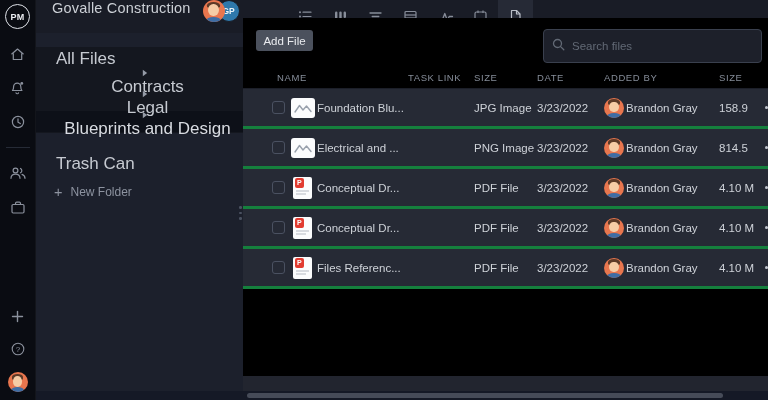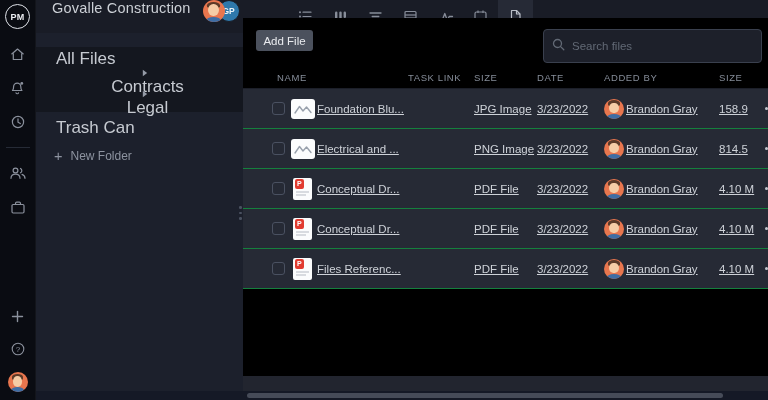--- a/index.html
+++ b/index.html
@@ -39,21 +39,21 @@
   .view-tab.active { background:#262a36; color:#b9bec8; }
 
   
   .folder-panel { position:absolute; left:36px; top:33px; width:207px; height:358px; background:#1c202c; }
   .folder-tree { margin-top:14px; background:#14171f; padding:1px 0; }
   .folder-item { height:21px; display:flex; align-items:center; padding-left:20px;
                  font-size:17px; color:#c6cad1; cursor:pointer; white-space:nowrap; }
   .folder-item.has-caret { padding-left:16px;flex-direction:column; }
   .folder-item .caret { width:11px; display:flex; align-items:center; }
   .folder-item.selected { background:#0d1018; color:#d8dbe1; }
-  .trash { margin-top:5px; }
+  .trash { margin-top:20px; }
   .new-folder { margin-top:11px; color:#8d93a0; display:flex; align-items:center; padding-left:18px;
                 font-size:12px; cursor:pointer; }
   .new-folder .plus { font-size:14.5px; margin-right:8px; line-height:1; }
 
   
   .resize-dots { position:absolute; left:239px; top:206px; display:flex; flex-direction:column; gap:3px;
                  z-index:7; cursor:col-resize; }
   .resize-dots i { width:2.5px; height:2.5px; border-radius:50%; background:#4a5160; }
 
   
@@ -67,21 +67,21 @@
                       margin-left:7px; width:100%; font-family:inherit; }
   .search-box input::placeholder { color:#626975; }
 
   .grid-cols { display:grid; grid-template-columns:19px 26px 91px 66px 63px 67px 115px 40px 25px;
                padding-left:29px; align-items:center; }
   .thead { position:absolute; top:48px; left:0; right:0; height:22px; font-size:9.5px; color:#868d99;
            letter-spacing:.6px; }
   .thead .c-name { grid-column:1/4; padding-left:5px; cursor:pointer; }
   .thead span { cursor:pointer; }
   .tbody { position:absolute; top:70px; left:0; right:0; border-top:1px solid #1c1f29; }
-  .trow { height:40px; background:#262a35; border-bottom:1px solid #15803d; font-size:11.5px; color:#ced2d8; cursor:pointer;text-decoration:underline; }
+  .trow { height:40px; background:#262a35; border-bottom:3px solid #15803d; font-size:11.5px; color:#ced2d8; cursor:pointer; }
   .checkbox { width:13px; height:13px; border:1.5px solid #4a5161; border-radius:3px; cursor:pointer; }
   .c-icon { display:flex; }
   .file-ic-img { width:24px; height:20px; background:#fbfcfd; border-radius:3px;
                  display:flex; align-items:center; justify-content:center; }
   .file-ic-pdf { width:19px; height:22px; background:#fbfcfd; border-radius:2px; position:relative; margin-left:2px; }
   .file-ic-pdf .badge { position:absolute; left:1.5px; top:1.5px; width:9.5px; height:9.5px; background:#e13b30;
                         border-radius:2px; color:#fff; font-size:7px; font-weight:bold;
                         display:flex; align-items:center; justify-content:center; }
   .file-ic-pdf .l1 { position:absolute; left:3px; right:3px; bottom:7px; height:1.5px; background:#d8dbe0; }
   .file-ic-pdf .l2 { position:absolute; left:3px; right:6px; bottom:4px; height:1.5px; background:#d8dbe0; }
@@ -242,20 +242,28 @@
       <span>Contracts</span>
     </div>
     <div class="folder-item has-caret">
       <span class="caret">
           <svg width="6" height="8" viewBox="0 0 6 8">
             <path d="M0.8 0.8 L5.2 4 L0.8 7.2 Z" fill="#959ba7"></path>
           </svg>
         </span>
       <span>Legal</span>
     </div>
+    <div class="folder-item has-caret selected">
+      <span class="caret">
+          <svg width="6" height="8" viewBox="0 0 6 8">
+            <path d="M0.8 0.8 L5.2 4 L0.8 7.2 Z" fill="#959ba7"></path>
+          </svg>
+        </span>
+      <span>Blueprints and Design</span>
+    </div>
   </div>
   <div class="folder-item trash">
     <span>Trash Can</span>
   </div>
   <div class="new-folder">
     <span class="plus">+</span>
     <span>New Folder</span>
   </div>
 </aside>
 

